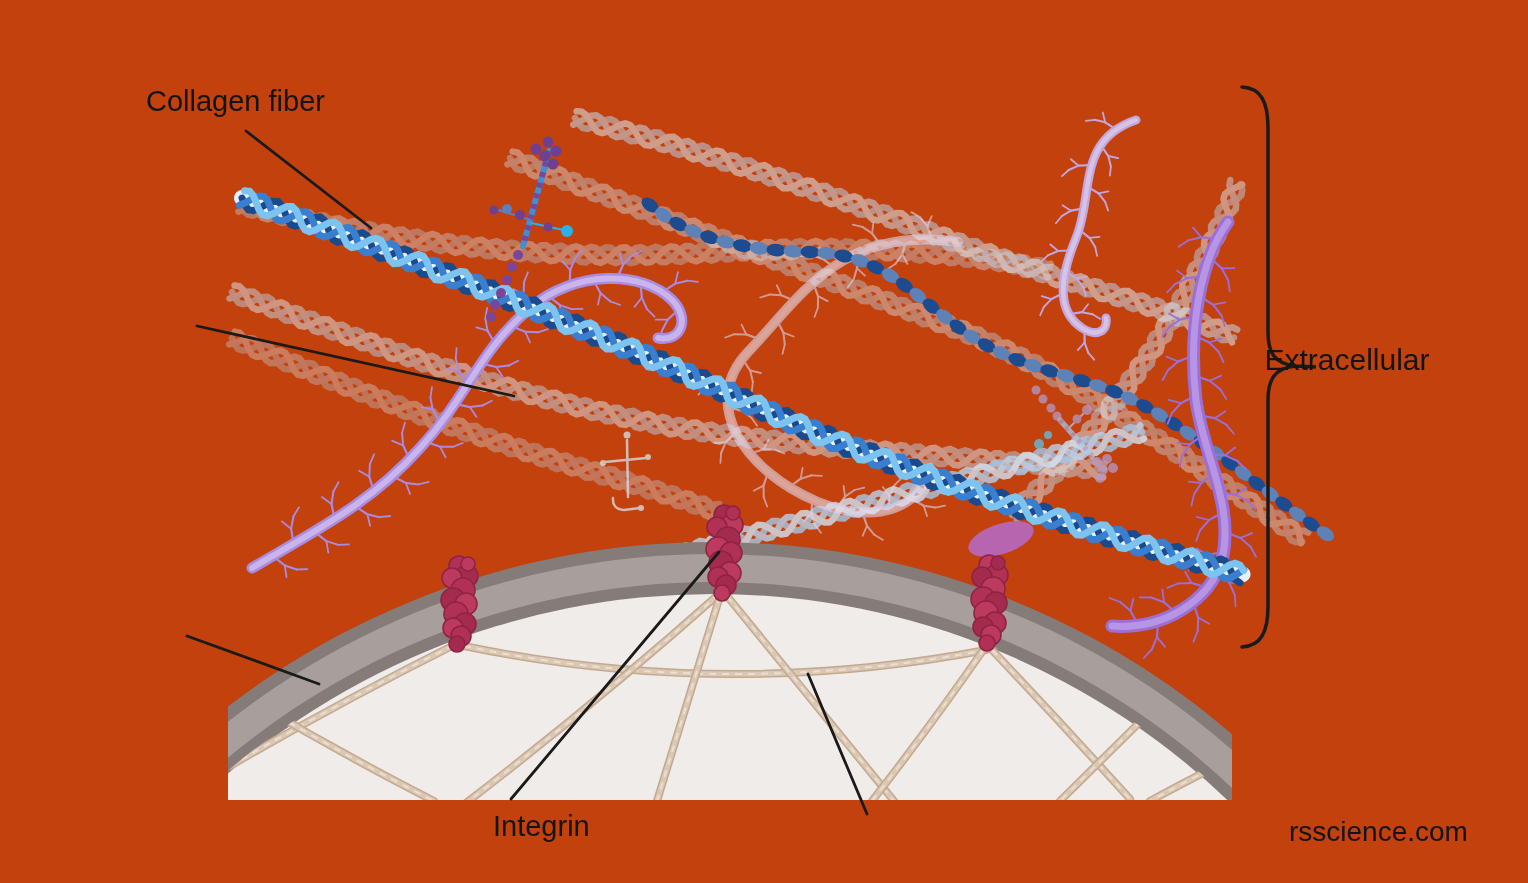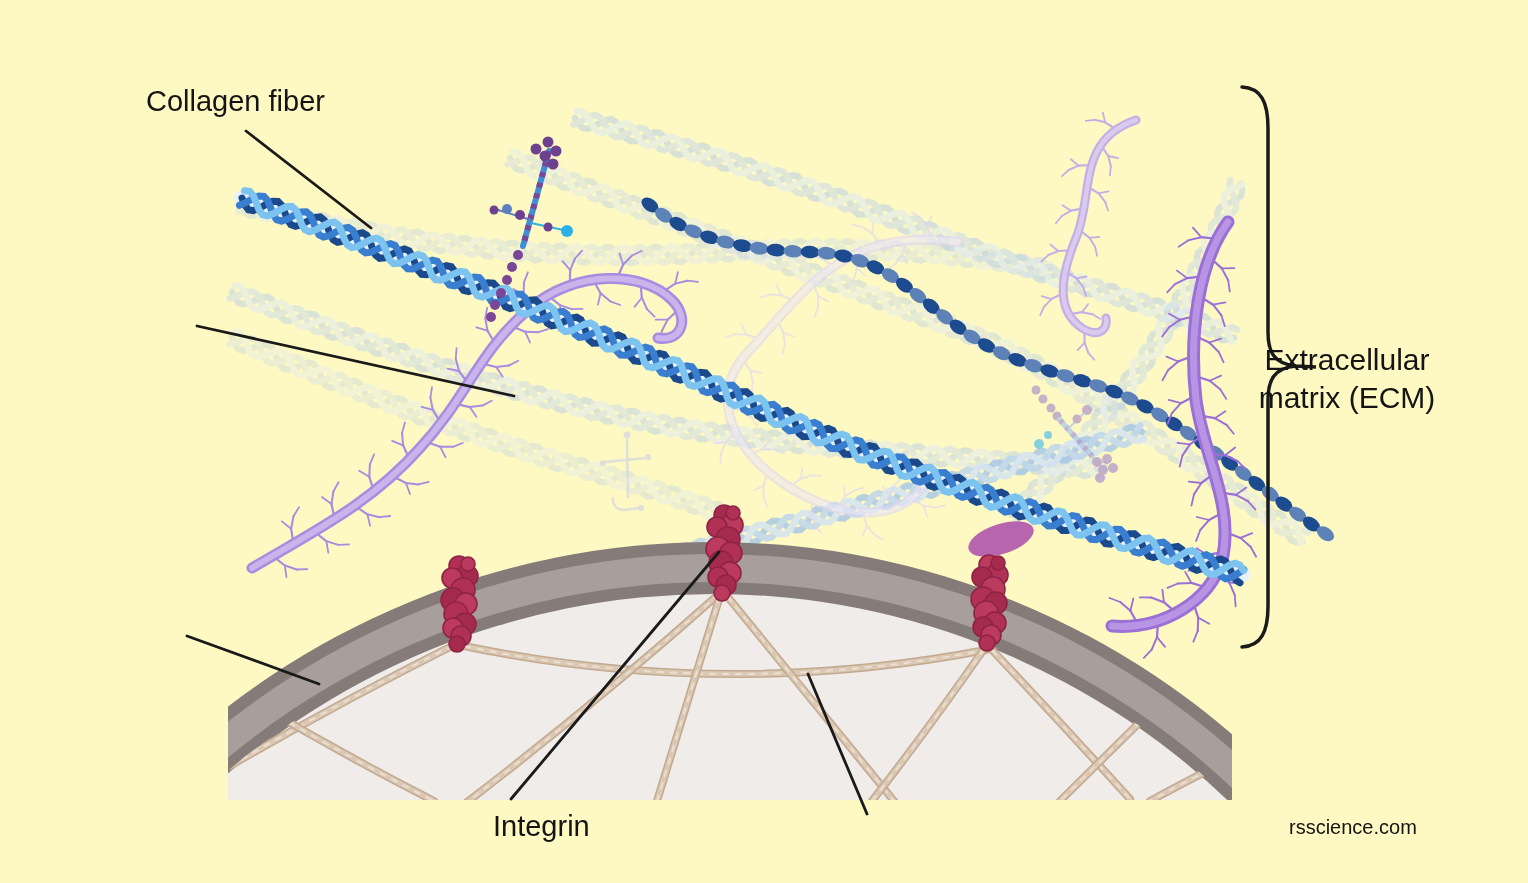--- a/index.html
+++ b/index.html
@@ -1,22 +1,22 @@
 <!DOCTYPE html>
 <html><head>
 <meta charset="utf-8">
 <style>
   html,body{margin:0;padding:0;background:#ffffff;}
-  .stage{position:relative;width:1528px;height:883px;background:#fef9c3;overflow:hidden;
+  .stage{position:relative;width:1528px;height:883px;background:#c2410c;overflow:hidden;
          font-family:"Liberation Sans",sans-serif;}
   svg.art{position:absolute;left:0;top:0;}
   .label{position:absolute;color:#141414;line-height:1.08;white-space:nowrap;}
   .lbl-29{font-size:29px;}
   .lbl-30{font-size:30px;line-height:1.26;}
-  .lbl-24{font-size:20px;}
+  .lbl-24{font-size:28px;}
   .center{text-align:center;}
 </style>
 </head>
 <body>
 
 <div class="stage">
 
   <svg id="art" class="art" width="1528" height="883" viewBox="0 0 1528 883">
     <defs>
       <clipPath id="cellClip">
@@ -595,20 +595,19 @@
   </svg>
 
   <div class="label lbl-29" style="left:146px;top:86px;">Collagen fiber</div>
 
   <div class="label lbl-29 center" style="left:38px;top:266px;width:208px;">
   </div>
 
 
   <div class="label lbl-30 center" style="left:1240px;top:341px;width:214px;">
     <div>Extracellular</div>
-    <div>matrix (ECM)</div>
   </div>
 
   <div class="label lbl-29" style="left:448px;top:811px;margin-left:45px;">Integrin</div>
 
 
   <div class="label lbl-24" style="left:1289px;top:817px;">rsscience.com</div>
 </div>
 
 </body></html>

